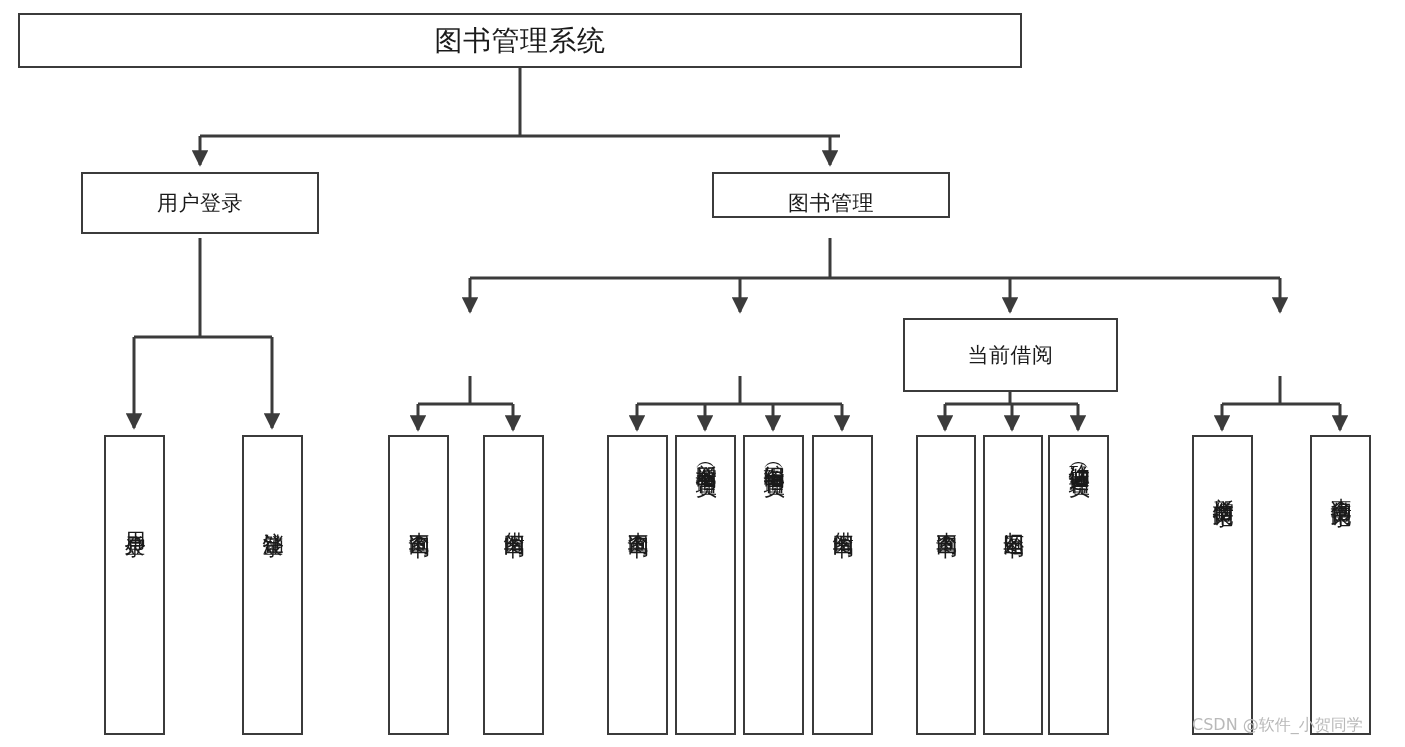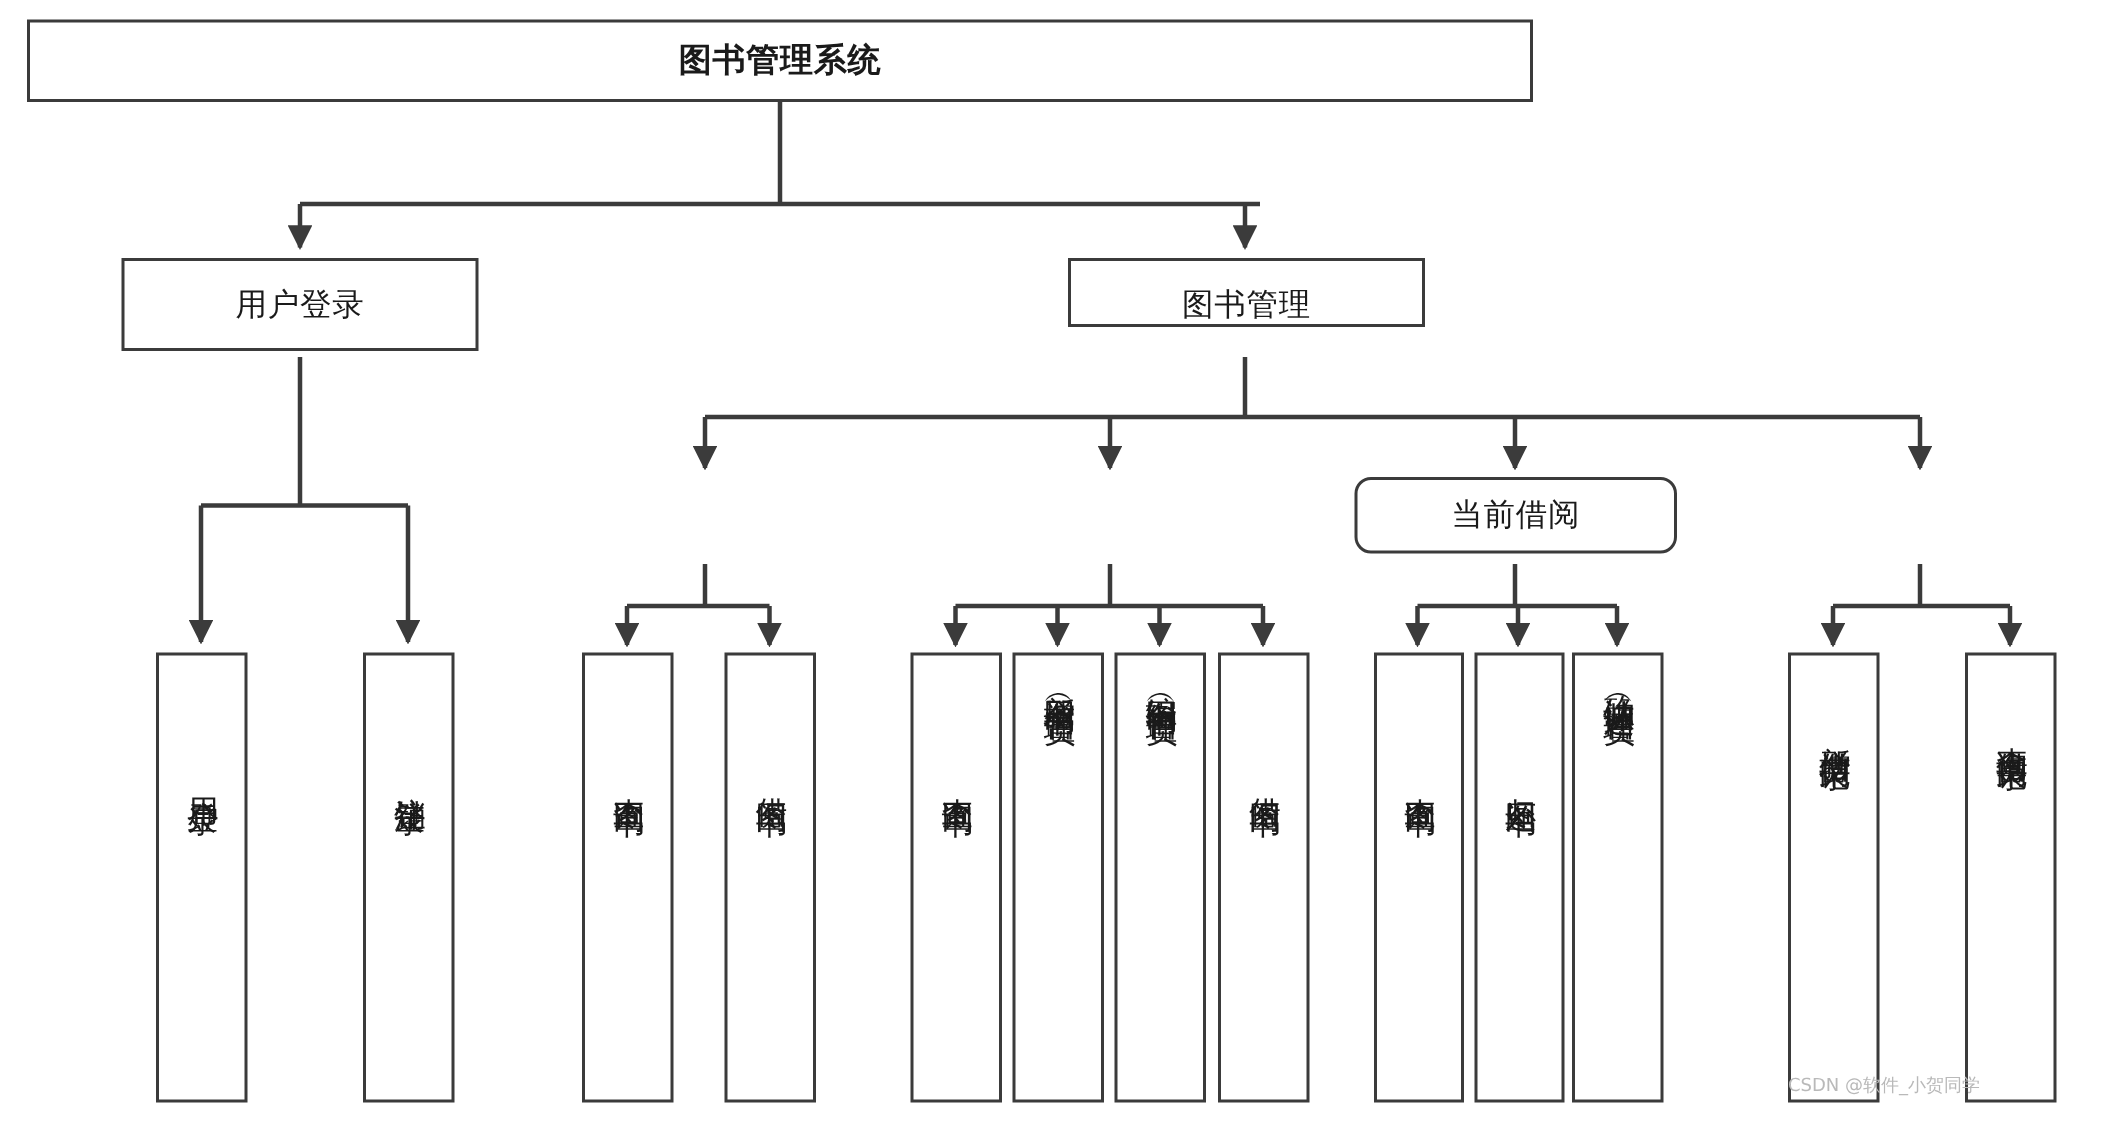--- a/index.html
+++ b/index.html
@@ -39,22 +39,21 @@
   .node .label {
     text-align: center;
     line-height: 1.18;
     letter-spacing: 0.5px;
   }
   .node-h .label {
     writing-mode: horizontal-tb;
     font-size: 21px;
   }
   .node-root .label {
-    font-size: 22px;
-    font-weight: bold;
+    font-size: 28px;
   }
   .node-v {
     align-items: flex-start;
     padding-top: 14px;
   }
   .node-v .label {
     writing-mode: vertical-rl;
     text-orientation: upright;
     font-size: 21px;
     line-height: 1.12;
@@ -62,21 +61,21 @@
     white-space: nowrap;
     margin: 0 auto;
   }
   .node-v.tall-text {
     align-items: flex-start;
   }
   .watermark {
     position: absolute;
     left: 1192px;
     top: 715px;
-    font-size: 12px;
+    font-size: 16px;
     color: #b9b9b9;
     white-space: nowrap;
     z-index: 5;
     font-family: "DejaVu Sans", "Liberation Sans", sans-serif;
   }
 </style>
 </head>
 <body>
 
 <div id="diagram-root">
@@ -135,21 +134,21 @@
     <span class="label">图书管理系统</span>
   </div>
 
   <div class="node node-h" style="left:81px; top:172px; width:238px; height:62px;">
     <span class="label">用户登录</span>
   </div>
   <div class="node node-h" style="left:712px; top:172px; width:238px; height:46px;align-items:flex-end;">
     <span class="label">图书管理</span>
   </div>
 
-  <div class="node node-h" style="left:903px; top:318px; width:215px; height:51px;border-radius:11px;">
+  <div class="node node-h" style="left:903px; top:318px; width:215px; height:74px;">
     <span class="label">当前借阅</span>
   </div>
 
   <div class="node node-v" style="left:104px; top:435px; width:61px; height:300px; padding-top:78px;">
     <span class="label">用户登录</span>
   </div>
   <div class="node node-v" style="left:242px; top:435px; width:61px; height:300px; padding-top:78px;">
     <span class="label">注销登录</span>
   </div>
 

